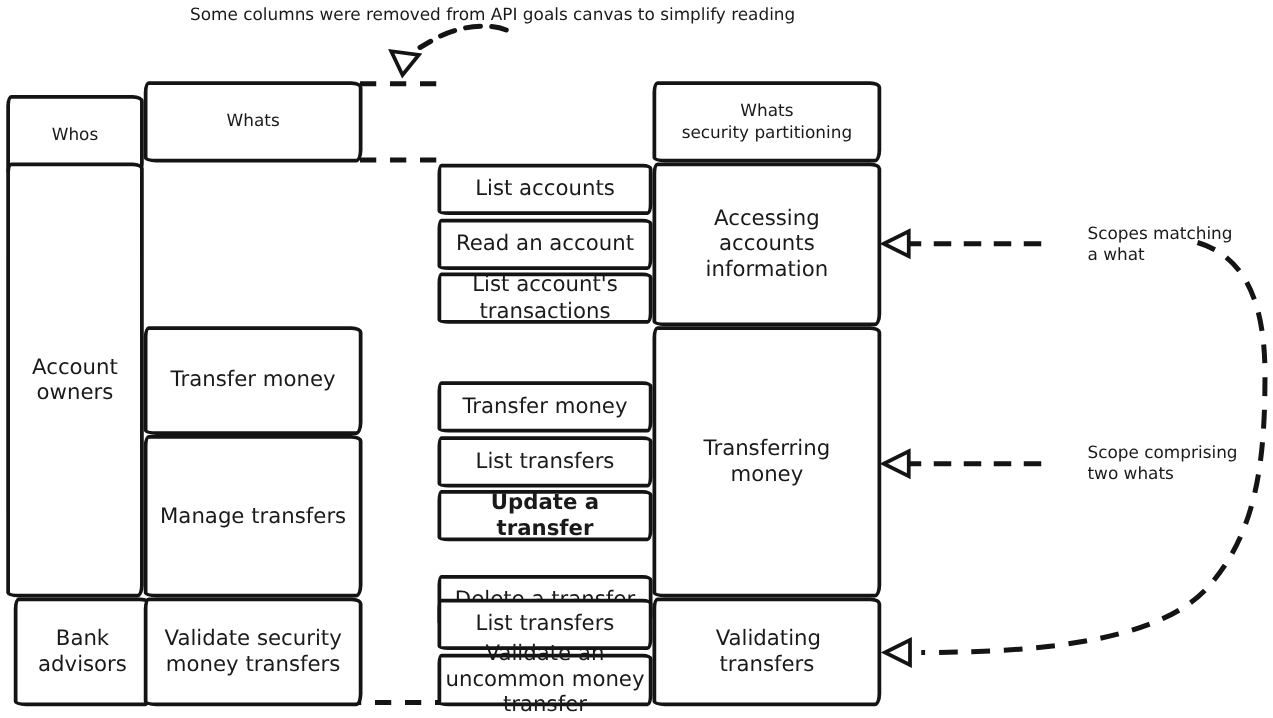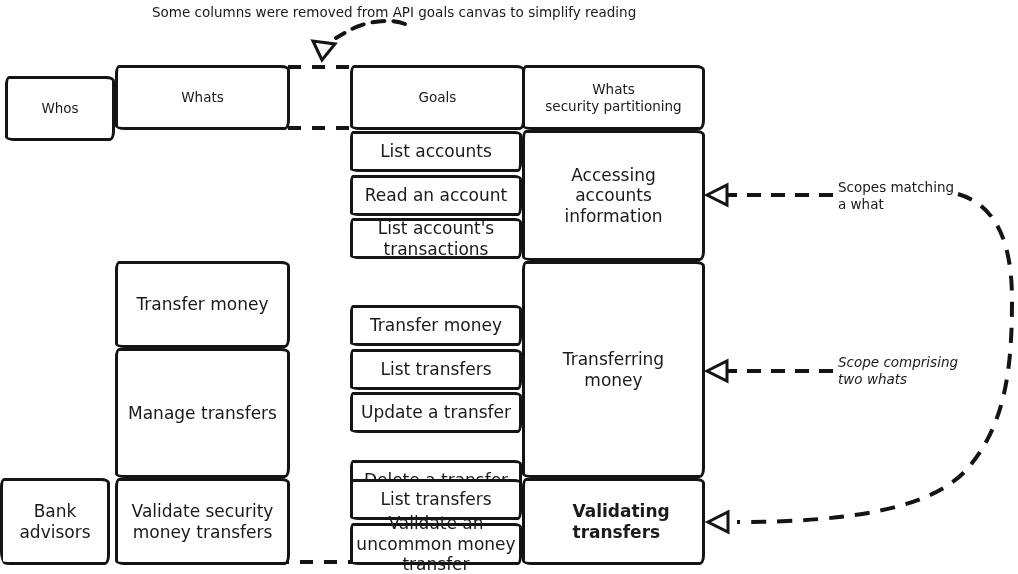--- a/index.html
+++ b/index.html
@@ -34,20 +34,21 @@
   .note{
     position:absolute;
     left:152px;top:4px;
     font-size:13.5px;
     white-space:nowrap;
   }
   .callout{
     position:absolute;
     font-size:13.5px;
     line-height:1.25;
+    margin-left:32px;
   }
   .callout span{display:block;}
   .overlay{
     position:absolute;
     left:0;top:0;width:1018px;height:574px;
     pointer-events:none;
   }
 </style>
 </head>
 <body>
@@ -71,50 +72,50 @@
     <path d="M833 371 H726" stroke="#141414" stroke-width="4" fill="none" stroke-dasharray="14 10"></path>
     <polygon points="707,371 727,361 727,381" fill="#fff" stroke="#141414" stroke-width="3"></polygon>
 
     <path d="M958 194 C 995 205, 1012 240, 1012 300 C 1012 370, 1005 425, 968 468 C 932 510, 845 522, 737 522" stroke="#141414" stroke-width="4" fill="none" stroke-dasharray="15 11"></path>
     <polygon points="708,522 728,512 728,532" fill="#fff" stroke="#141414" stroke-width="3"></polygon>
   </svg>
 
   <div class="cell hdr" style="left:5px;top:76px;width:110px;height:65px;">Whos</div>
   <div class="cell hdr" style="left:115px;top:65px;width:175px;height:65px;">Whats</div>
 
-  <div class="cell whos" style="left:0;top:478px;width:110px;height:87px;">Bank advisors</div>
+  <div class="cell whos" style="left:5px;top:130px;width:110px;height:348px;">Account owners</div>
+  <div class="cell whos" style="left:11px;top:478px;width:110px;height:87px;">Bank advisors</div>
 
   <div class="cell whats" style="left:115px;top:261px;width:175px;height:87px;">Transfer money</div>
   <div class="cell whats" style="left:115px;top:348px;width:175px;height:130px;">Manage transfers</div>
   <div class="cell whats" style="left:115px;top:478px;width:175px;height:87px;">Validate security money transfers</div>
 
-  <div class="cell hdr" style="left:350px;top:65px;width:175px;height:65px;">Goals</div>
   <div class="cell hdr" style="left:522px;top:65px;width:183px;height:65px;flex-direction:column;">
     <span>Whats</span>
     <span>security partitioning</span>
   </div>
 
   <div class="cell goal" style="left:350px;top:131px;width:172px;height:41px;">List accounts</div>
   <div class="cell goal" style="left:350px;top:175px;width:172px;height:41px;">Read an account</div>
   <div class="cell goal" style="left:350px;top:218px;width:172px;height:41px;">List account's transactions</div>
   <div class="cell goal" style="left:350px;top:305px;width:172px;height:41px;">Transfer money</div>
   <div class="cell goal" style="left:350px;top:349px;width:172px;height:41px;">List transfers</div>
-  <div class="cell goal" style="left:350px;top:392px;width:172px;height:41px;">Update a transfer</div>
+  <div class="cell goal" style="left:350px;top:392px;width:172px;height:41px;font-weight:bold;">Update a transfer</div>
   <div class="cell goal" style="left:350px;top:460px;width:172px;height:41px;">Delete a transfer</div>
   <div class="cell goal" style="left:350px;top:479px;width:172px;height:41px;">List transfers</div>
   <div class="cell goal" style="left:350px;top:523px;width:172px;height:42px;">Validate an uncommon money transfer</div>
 
   <div class="cell part" style="left:522px;top:261px;width:183px;height:217px;">Transferring money</div>
   <div class="cell part" style="left:522px;top:130px;width:183px;height:131px;">Accessing accounts information</div>
-  <div class="cell part" style="left:522px;top:478px;width:183px;height:87px;font-weight:bold;">
+  <div class="cell part" style="left:522px;top:478px;width:183px;height:87px;">
     <span class="narrow-label">Validating transfers</span>
   </div>
 
   <div class="callout" style="left:838px;top:179px;">
     <span>Scopes matching</span>
     <span>a what</span>
   </div>
-  <div class="callout" style="left:838px;top:354px;font-style:italic;">
+  <div class="callout" style="left:838px;top:354px;">
     <span>Scope comprising</span>
     <span>two whats</span>
   </div>
 
 </div>
 
 </body></html>

